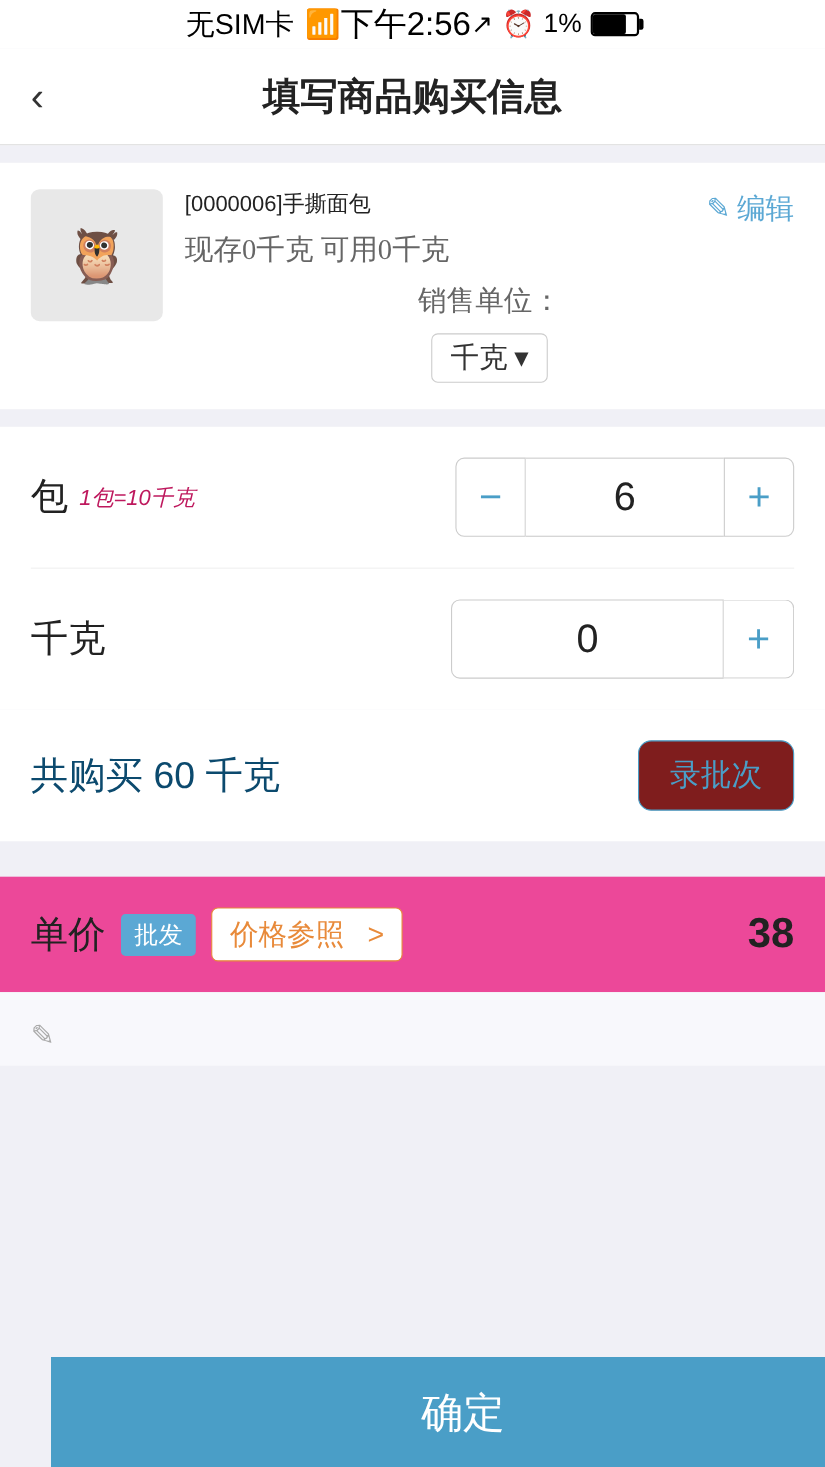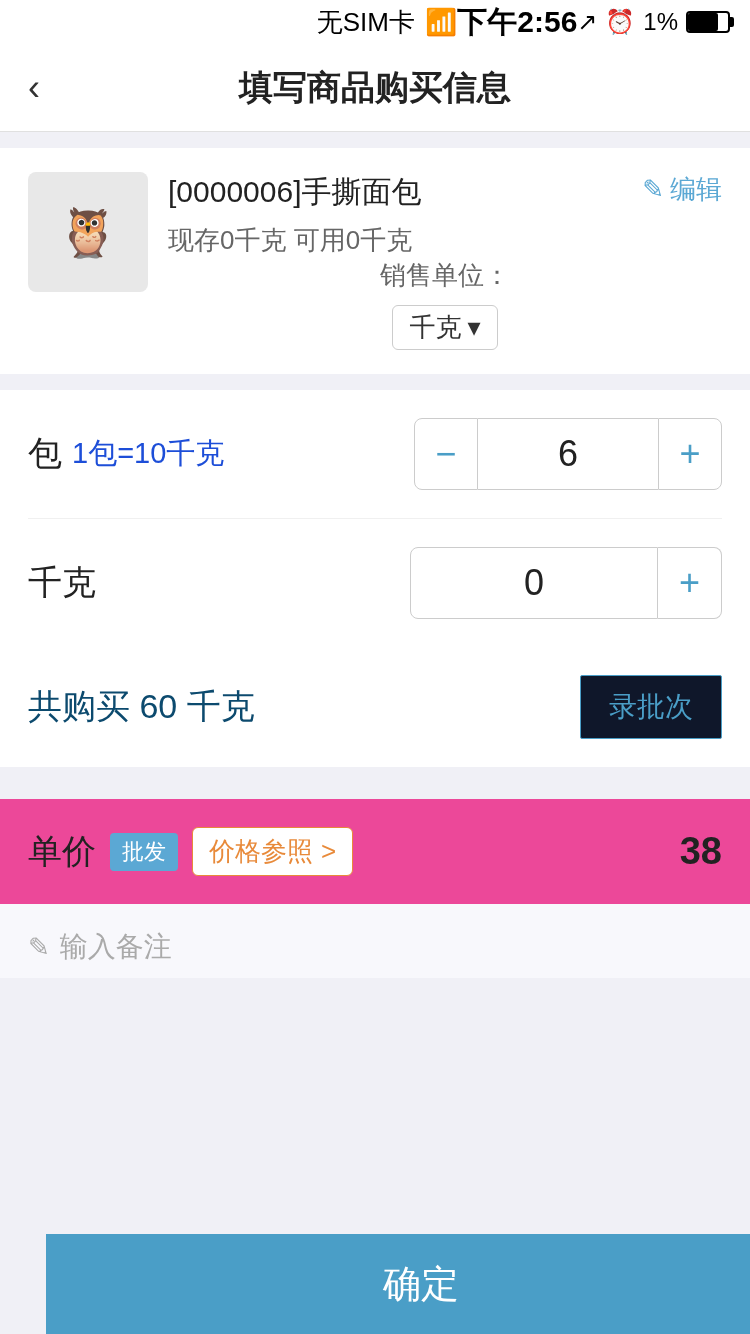--- a/index.html
+++ b/index.html
@@ -12,27 +12,27 @@
       overflow-x: hidden;
     }
 
     
     .status-bar {
       width: 100%;
       height: 44px;
       background: #fff;
       display: flex;
       align-items: center;
-      justify-content: flex-end;
+      justify-content: center;
       padding: 0 20px;
       font-size: 26px;
       color: #000;
     }
     .status-left { display: flex; align-items: center; gap: 10px; }
-    .status-center { font-size: 30px; font-weight: 700; }
+    .status-center { font-size: 30px; font-weight: 400; }
     .status-right { display: flex; align-items: center; gap: 8px; font-size: 24px; }
     .battery-icon {
       display: inline-block;
       width: 44px;
       height: 22px;
       border: 2px solid #000;
       border-radius: 4px;
       position: relative;
     }
     .battery-icon::after {
@@ -96,28 +96,30 @@
       align-items: center;
       justify-content: center;
       flex-shrink: 0;
     }
     .owl-icon {
       font-size: 48px;
       color: #4a9ec7;
     }
     .product-info { flex: 1; }
     .product-name {
-      font-size: 30px;
+      font-size: 20px;
       font-weight: 500;
       color: #222;
       margin-bottom: 10px;
     }
     .product-stock {
       font-size: 26px;
       color: #666;
+      margin-bottom: 12px;
+      font-family: Liberation Serif, serif;
     }
     .product-unit-row {
       display: flex;
       align-items: center;
       gap: 12px;
       font-size: 26px;
       color: #666;
       flex-direction: column;
     }
     .unit-select {
@@ -164,22 +166,23 @@
     }
     .input-row:last-child { border-bottom: none; }
     .input-label {
       font-size: 34px;
       color: #222;
       display: flex;
       align-items: center;
       gap: 10px;
     }
     .input-sublabel {
-      font-size: 29px;
-      color: #1d4ed8;
+      font-size: 20px;
+      color: #be185d;
+      font-style: italic;
     }
     .quantity-control {
       display: flex;
       align-items: center;
       gap: 0;
     }
     .qty-btn {
       width: 64px;
       height: 72px;
       border: 1px solid #ccc;
@@ -237,22 +240,22 @@
       align-items: center;
       justify-content: space-between;
     }
     .total-text {
       font-size: 34px;
       color: #0c4a6e;
     }
     .batch-btn {
       border: 1px solid #4a9ec7;
       color: #4a9ec7;
-      background: #0f172a;
-      border-radius: 2px;
+      background: #7f1d1d;
+      border-radius: 12px;
       padding: 12px 28px;
       font-size: 28px;
       cursor: pointer;
     }
 
     
     .price-section {
       background: #ec4899;
       margin-top: 16px;
       padding: 28px;
@@ -276,21 +279,21 @@
     .price-ref-btn {
       border: 1px solid #e88a3a;
       color: #e88a3a;
       background: #fff;
       border-radius: 6px;
       padding: 6px 16px;
       font-size: 26px;
       cursor: pointer;
       display: flex;
       align-items: center;
-      gap: 8px;
+      gap: 21px;
     }
     .price-value {
       font-size: 38px;
       color: #222;
       font-weight: 700;
     }
 
     
     .amount-section {
       background: #f8f8fc;
@@ -424,19 +427,18 @@
       <span>价格参照</span>
       <span>&gt;</span>
     </button>
   </div>
   <span class="price-value">38</span>
 </div>
 
 <div class="amount-section">
   <div class="note-row">
     <span class="pencil-icon">✎</span>
-    <span>输入备注</span>
   </div>
 </div>
 
 <div class="bottom-space"></div>
 
 <button class="confirm-btn">确定</button>
 
 </body></html>

